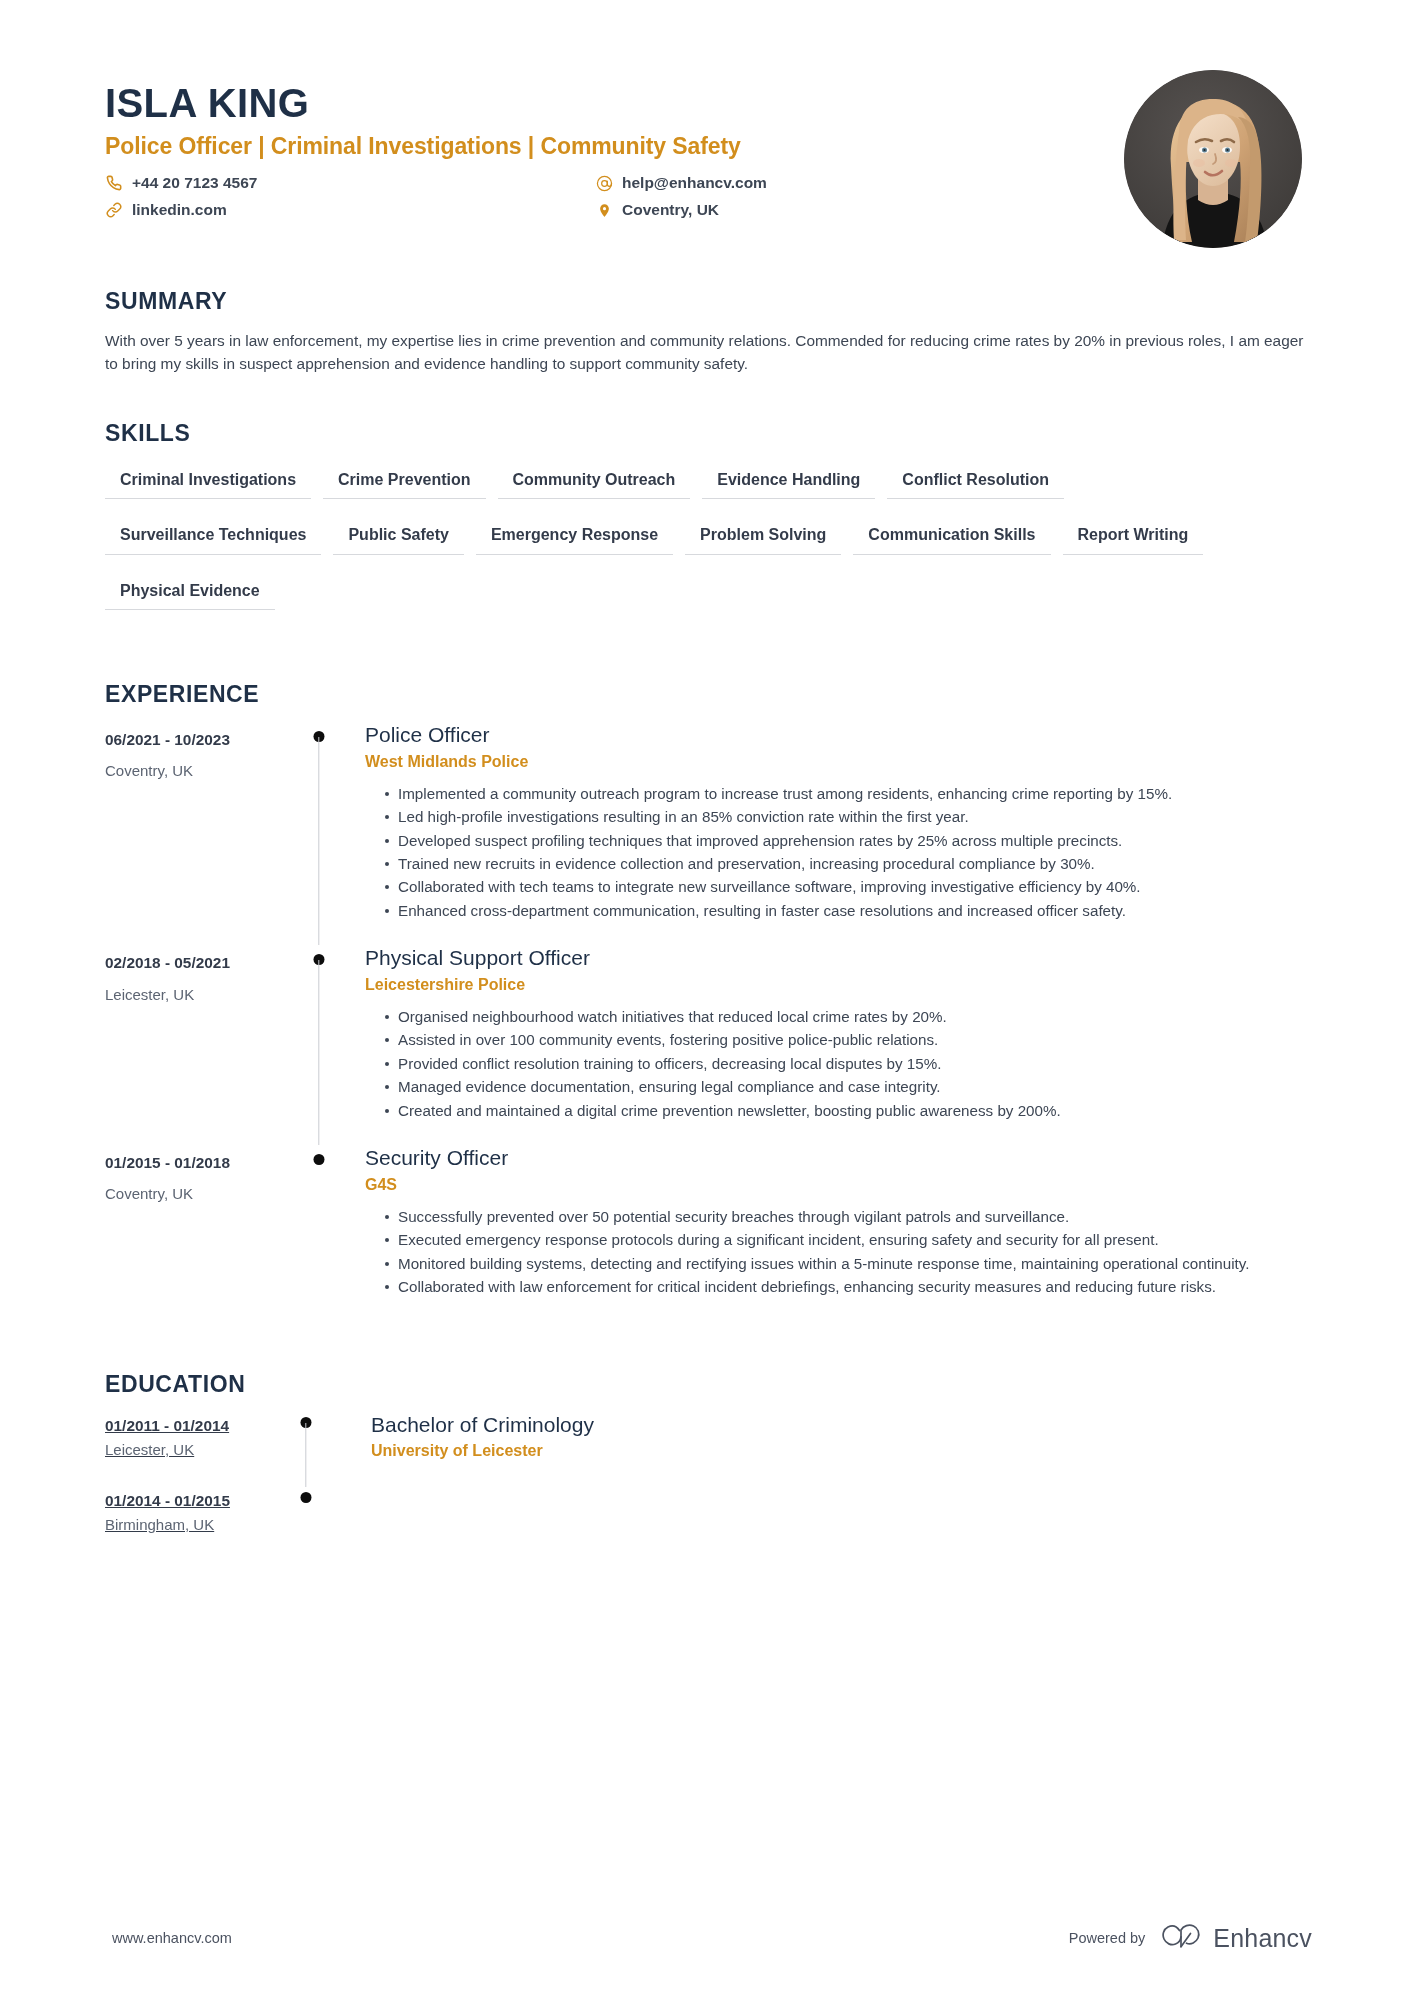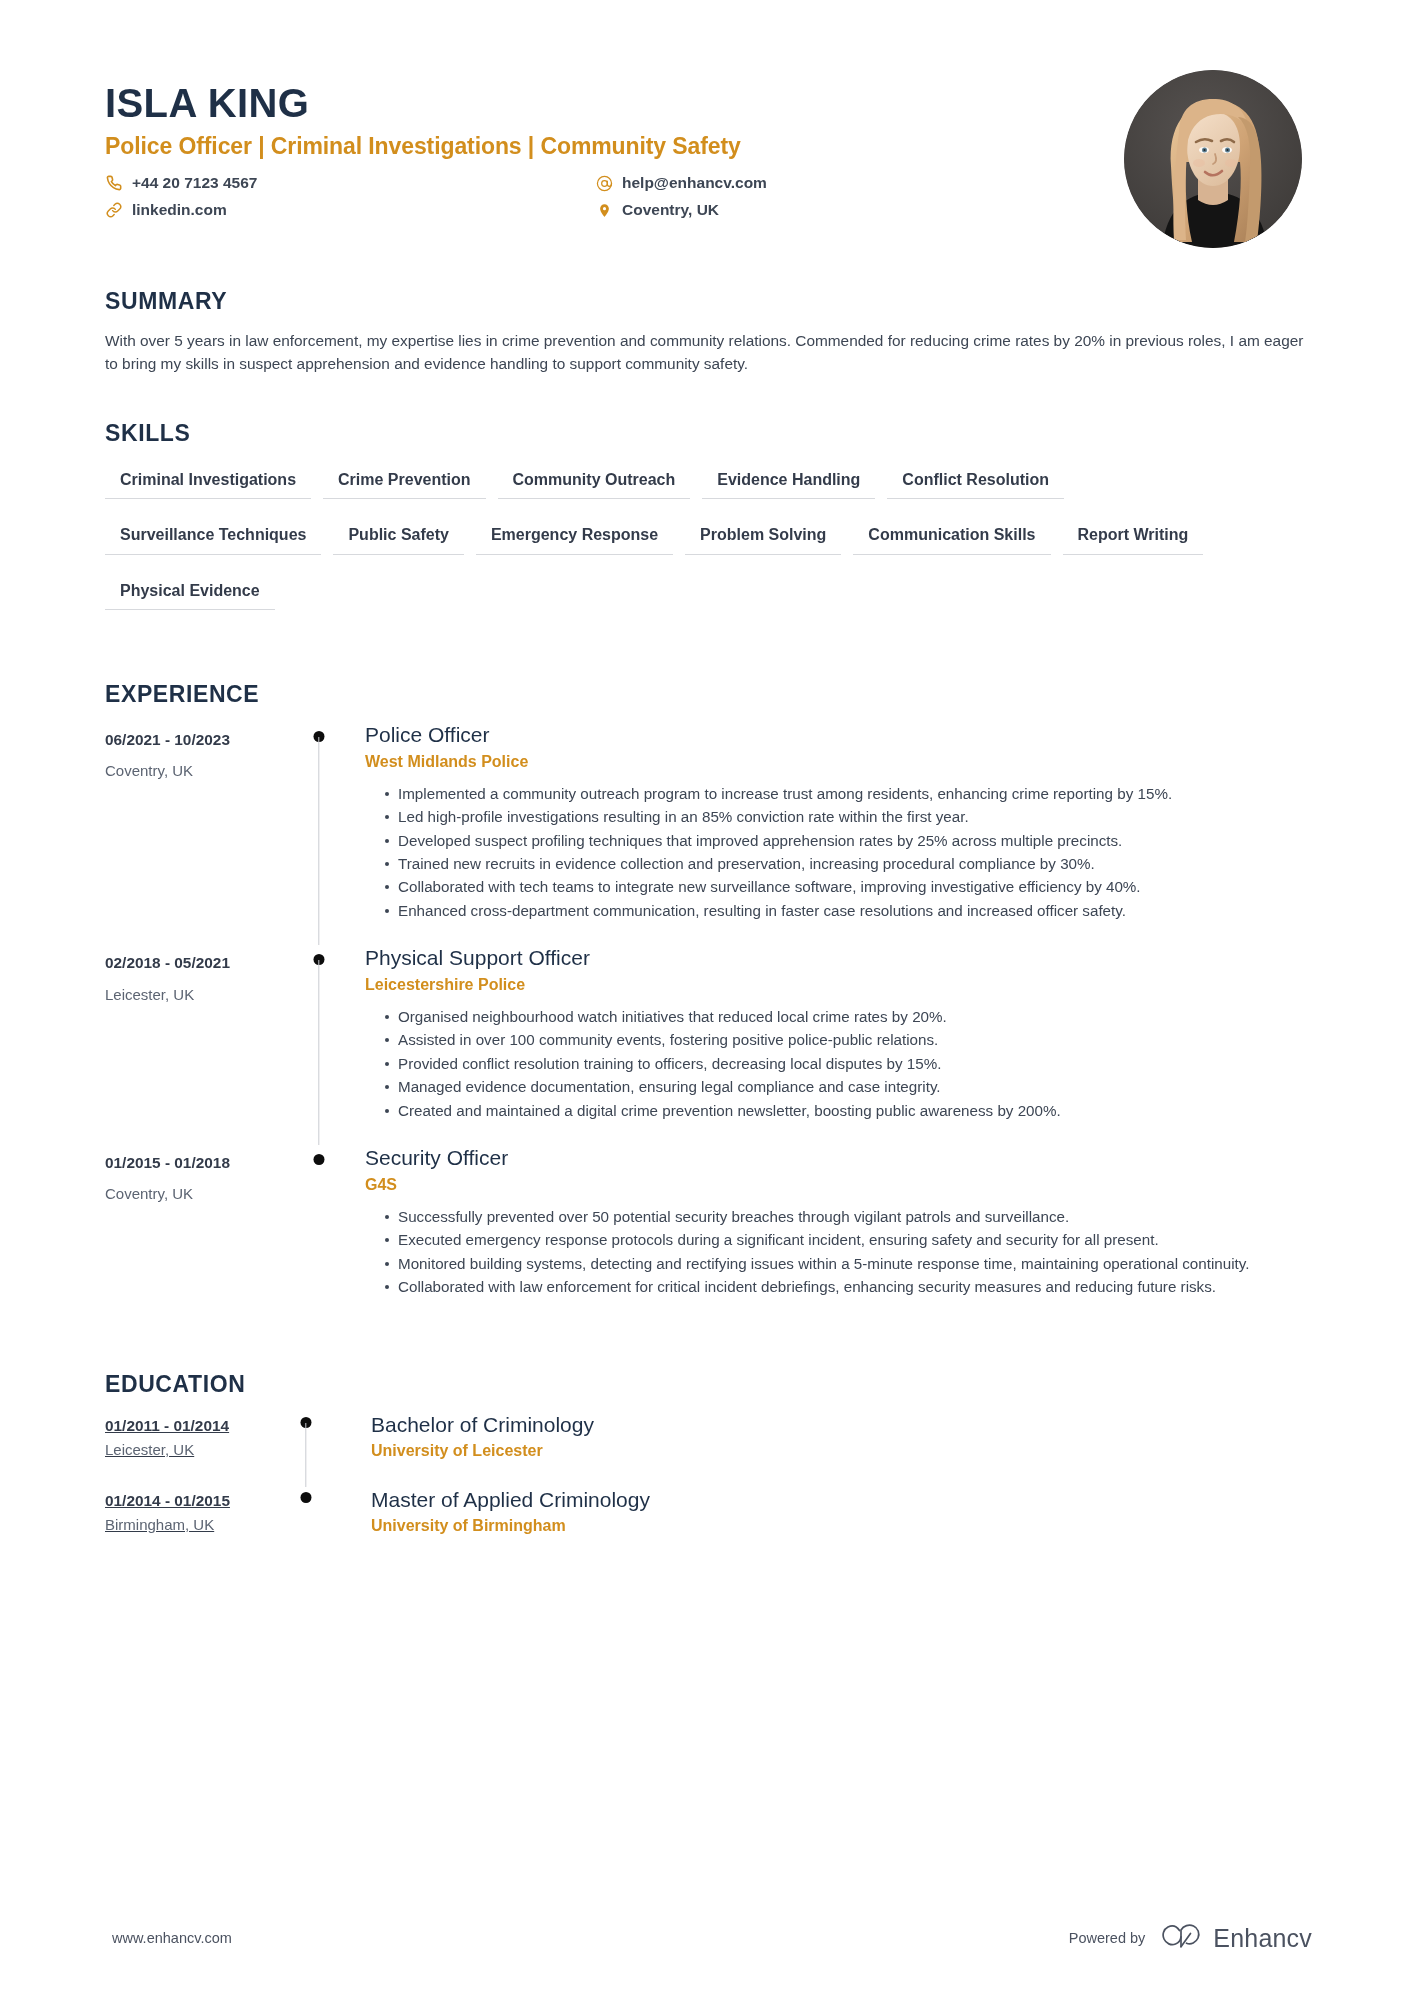--- a/index.html
+++ b/index.html
@@ -491,24 +491,20 @@
             </div>
           </div>
           <div class="tl-item">
             <div class="tl-left">
               <div class="tl-dates">01/2014 - 01/2015</div>
               <div class="tl-loc">Birmingham, UK</div>
             </div>
             <div class="tl-rail">
               <span class="dot"></span>
             </div>
-            <div class="tl-right">
-              <div class="tl-role">Master of Applied Criminology</div>
-              <div class="tl-org">University of Birmingham</div>
-            </div>
           </div>
         </div>
     </div>
 
   </div>
 
   <div class="footer">
     <div class="footer-url">www.enhancv.com</div>
     <div class="footer-right">
       <span class="powered-by">Powered by</span>

